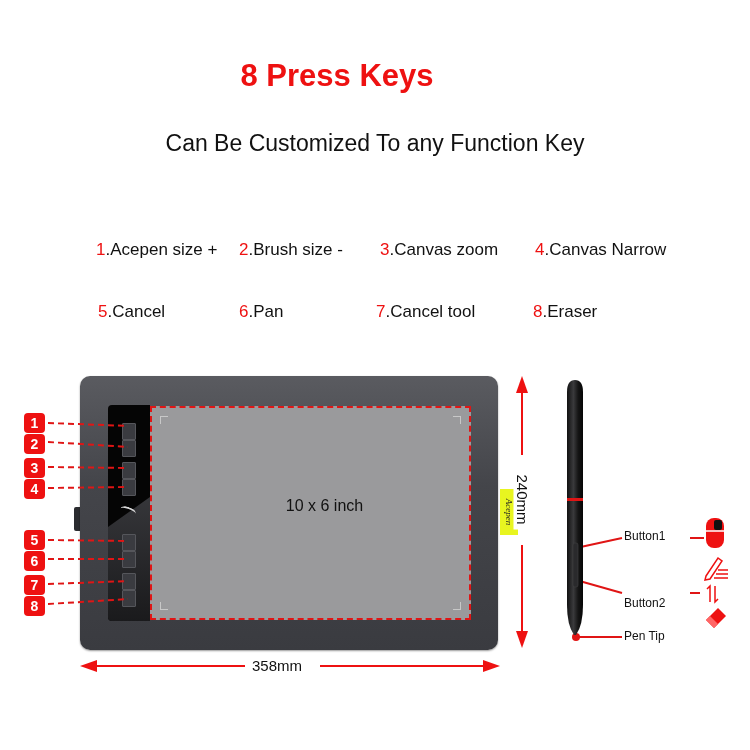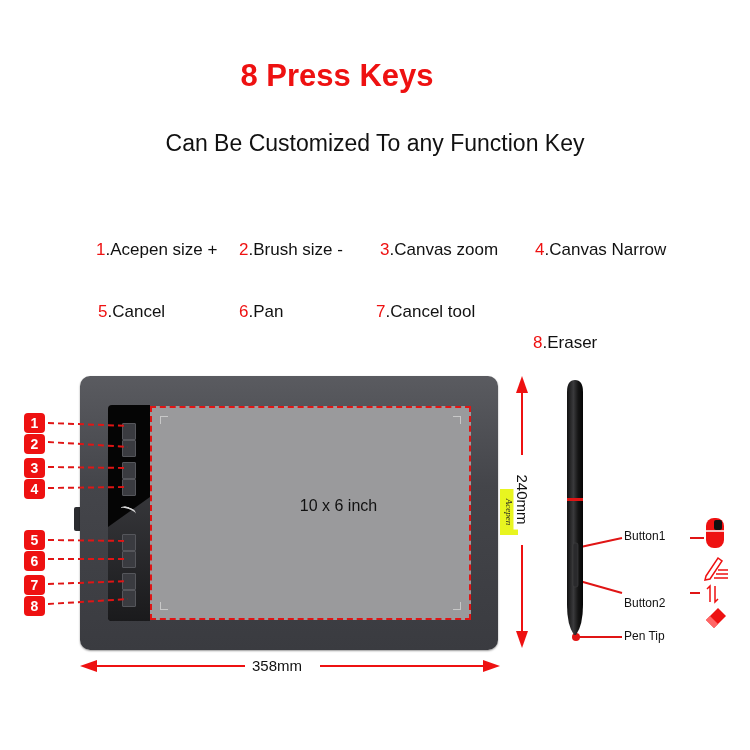--- a/index.html
+++ b/index.html
@@ -13,41 +13,41 @@
     background: linear-gradient(180deg, #5a5b60 0%, #44454a 40%, #3a3b40 100%); box-shadow: 0 1px 2px rgba(0,0,0,0.4); }
   .side-tab { left: 74px; top: 507px; width: 7px; height: 24px; background: #2b2c30; border-radius: 2px 0 0 2px; }
   .keypanel { left: 108px; top: 405px; width: 42px; height: 216px; background: #050505; border-radius: 4px 0 0 4px; overflow: hidden; }
   .keypanel-lower { position: absolute; left: 0; top: 0; width: 42px; height: 216px;
     background: linear-gradient(180deg, #4a4b50 0%, #1a1a1c 100%);
     clip-path: polygon(0 122px, 42px 92px, 42px 216px, 0 216px); }
   .key { position: absolute; left: 14px; width: 14px; height: 17px; background: #3a3b40; border: 1px solid #55565b; border-radius: 1px; }
   .logo-mark { position: absolute; left: 12px; top: 102px; width: 16px; height: 8px; border-top: 2px solid #d8d8d8; border-radius: 50% 50% 0 0; transform: rotate(20deg); }
   .active-area { left: 150px; top: 406px; width: 321px; height: 214px; background: #9a9a9c; border: 2px dashed #e01515; }
   .corner { position: absolute; width: 8px; height: 8px; border-color: #c8c8c8; border-style: solid; border-width: 0; }
-  .area-label { left: 148px; top: 497px; width: 381px; text-align: center; font-size: 16px; color: #111; }
+  .area-label { left: 134px; top: 497px; width: 381px; text-align: center; font-size: 16px; color: #111; }
   .brand { left: 500px; top: 489px; width: 18px; height: 46px; background: #e8f520; }
   .brand span { position: absolute; left: 50%; top: 50%; transform: translate(-50%,-50%) rotate(90deg); font-family: "Liberation Serif", serif; font-style: italic; font-size: 9px; color: #222; white-space: nowrap; }
   .badge { position: absolute; left: 24px; width: 21px; height: 20px; background: #ee1111; color: #fff; font-weight: bold; font-size: 14px; border-radius: 4px; text-align: center; line-height: 20px; }
   .dim-label { font-size: 15px; color: #111; background: #fff; }
   .pen-label { font-size: 12px; color: #111; }
 </style>
 </head>
 <body>
 
 <div class="abs title">8 Press Keys</div>
 <div class="abs subtitle">Can Be Customized To any Function Key</div>
 
 <div class="abs fn" style="left:96px;top:240px;"><span class="num">1</span><span>.Acepen size +</span></div>
 <div class="abs fn" style="left:239px;top:240px;"><span class="num">2</span><span>.Brush size -</span></div>
 <div class="abs fn" style="left:380px;top:240px;"><span class="num">3</span><span>.Canvas zoom</span></div>
 <div class="abs fn" style="left:535px;top:240px;"><span class="num">4</span><span>.Canvas Narrow</span></div>
 <div class="abs fn" style="left:98px;top:302px;"><span class="num">5</span><span>.Cancel</span></div>
 <div class="abs fn" style="left:239px;top:302px;"><span class="num">6</span><span>.Pan</span></div>
 <div class="abs fn" style="left:376px;top:302px;"><span class="num">7</span><span>.Cancel tool</span></div>
-<div class="abs fn" style="left:533px;top:302px;margin-top:31px;"><span class="num">8</span><span>.Eraser</span></div>
+<div class="abs fn" style="left:533px;top:302px;"><span class="num">8</span><span>.Eraser</span></div>
 
 <div class="abs side-tab"></div>
 <div class="abs tablet"></div>
 <div class="abs keypanel">
   <div class="keypanel-lower"></div>
   <div class="key" style="top:18px;"></div>
   <div class="key" style="top:35px;"></div>
   <div class="key" style="top:57px;"></div>
   <div class="key" style="top:74px;"></div>
   <div class="logo-mark"></div>

